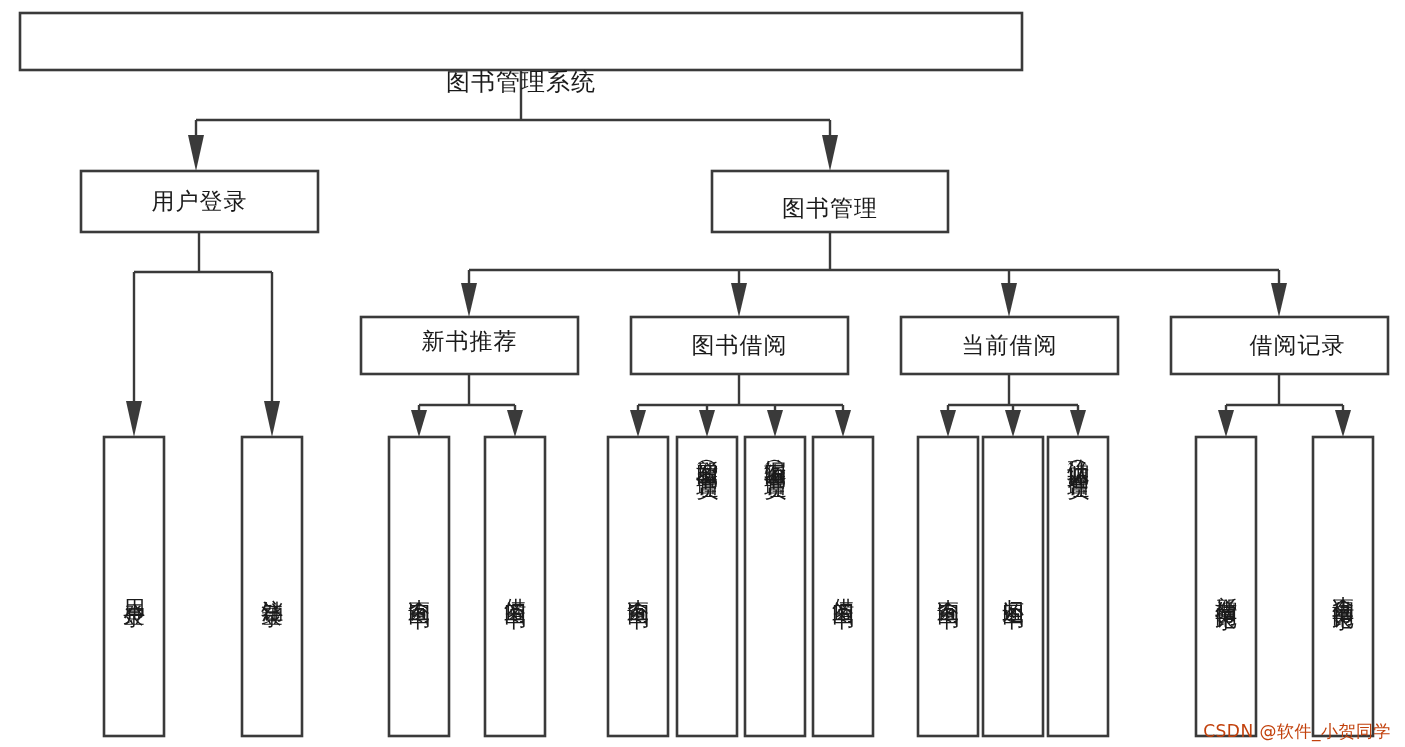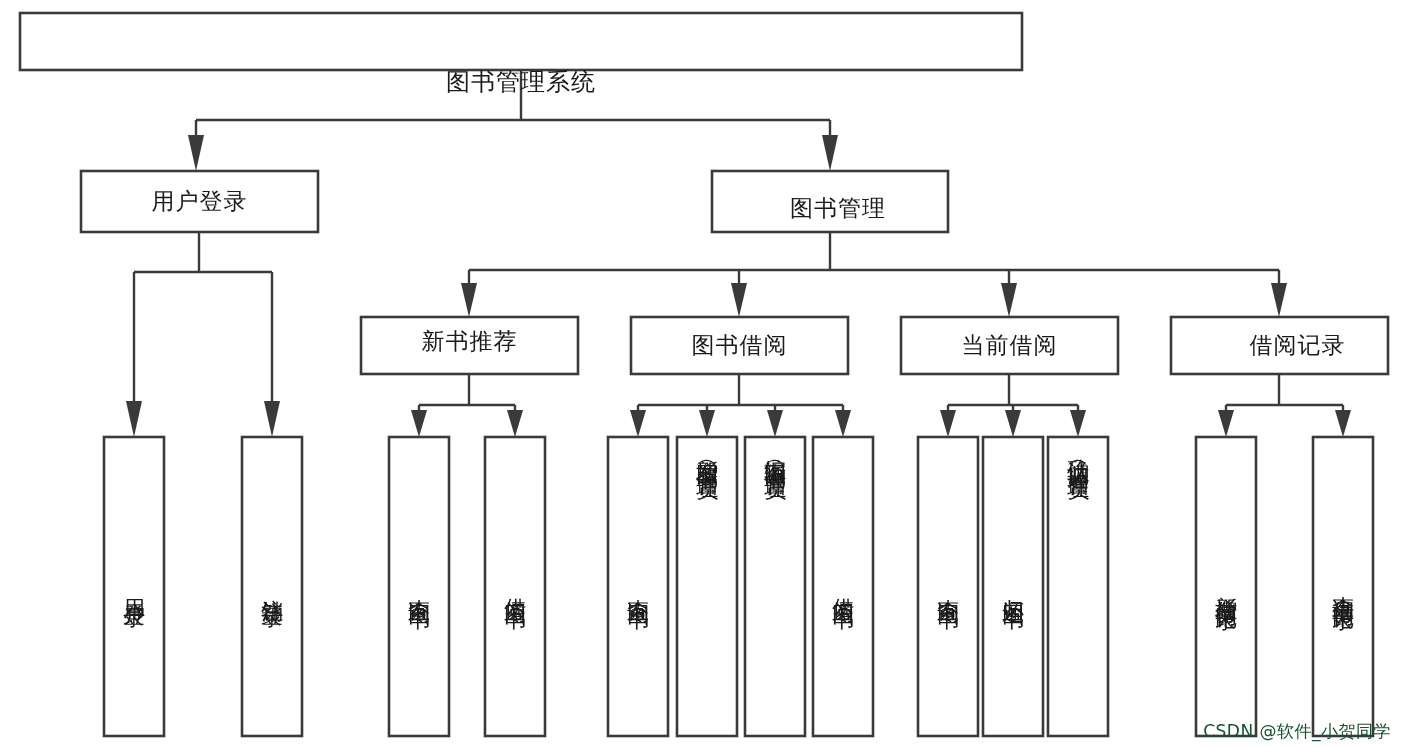--- a/index.html
+++ b/index.html
@@ -69,21 +69,21 @@
     color: #1a1a1a;
     white-space: nowrap;
     letter-spacing: 1px;
     font-family: "DejaVu Sans", "Liberation Sans", sans-serif;
   }
   .watermark {
     position: absolute;
     right: 14px;
     bottom: 4px;
     font-size: 17px;
-    color: #14532d;
+    color: #c2410c;
     letter-spacing: 0.5px;
     font-family: "DejaVu Sans", "Liberation Sans", sans-serif;
     white-space: nowrap;
   }
 </style>
 </head>
 <body>
 
 <div id="diagram-root">
 
@@ -181,21 +181,21 @@
   </svg>
 
   <div class="hlabel-wrap" style="left:20px; top:13px; width:1002px; height:57px;margin-top:40px;">
     <span class="hlabel-text" style="font-size:24px;">图书管理系统</span>
   </div>
 
   <div class="hlabel-wrap" style="left:81px; top:171px; width:237px; height:61px;">
     <span class="hlabel-text">用户登录</span>
   </div>
 
-  <div class="hlabel-wrap" style="left:712px; top:171px; width:236px; height:74px;padding-left:8px;">
+  <div class="hlabel-wrap" style="left:712px; top:171px; width:236px; height:74px;">
     <span class="hlabel-text">图书管理</span>
   </div>
 
   <div class="hlabel-wrap" style="left:361px; top:317px; width:217px; height:48px;">
     <span class="hlabel-text">新书推荐</span>
   </div>
 
   <div class="hlabel-wrap" style="left:631px; top:317px; width:217px; height:57px;align-items:center;">
     <span class="hlabel-text">图书借阅</span>
   </div>

